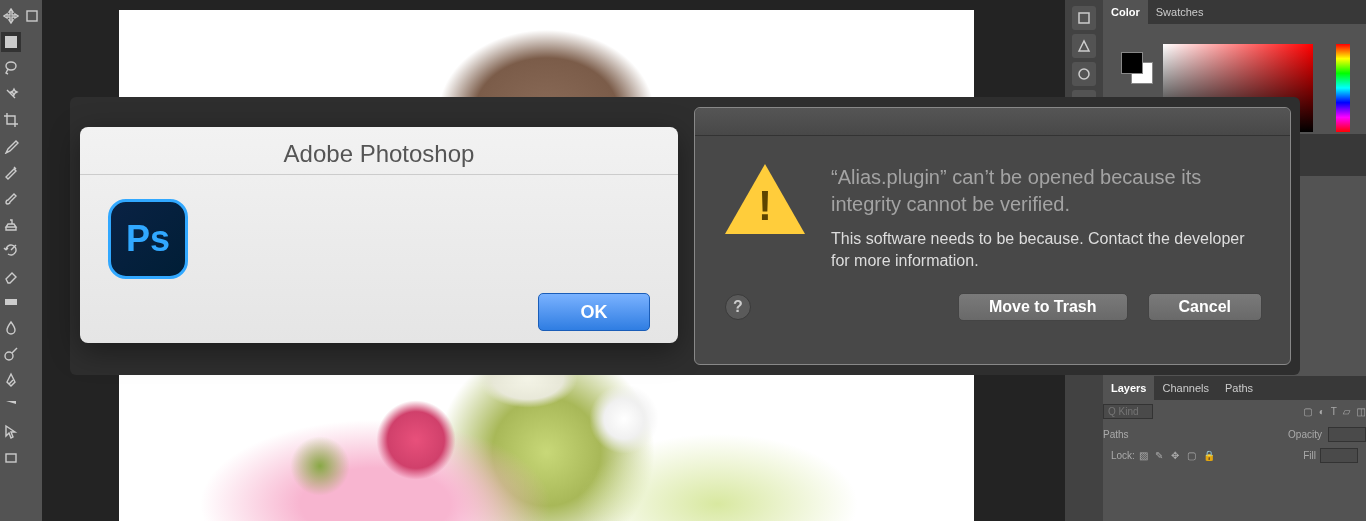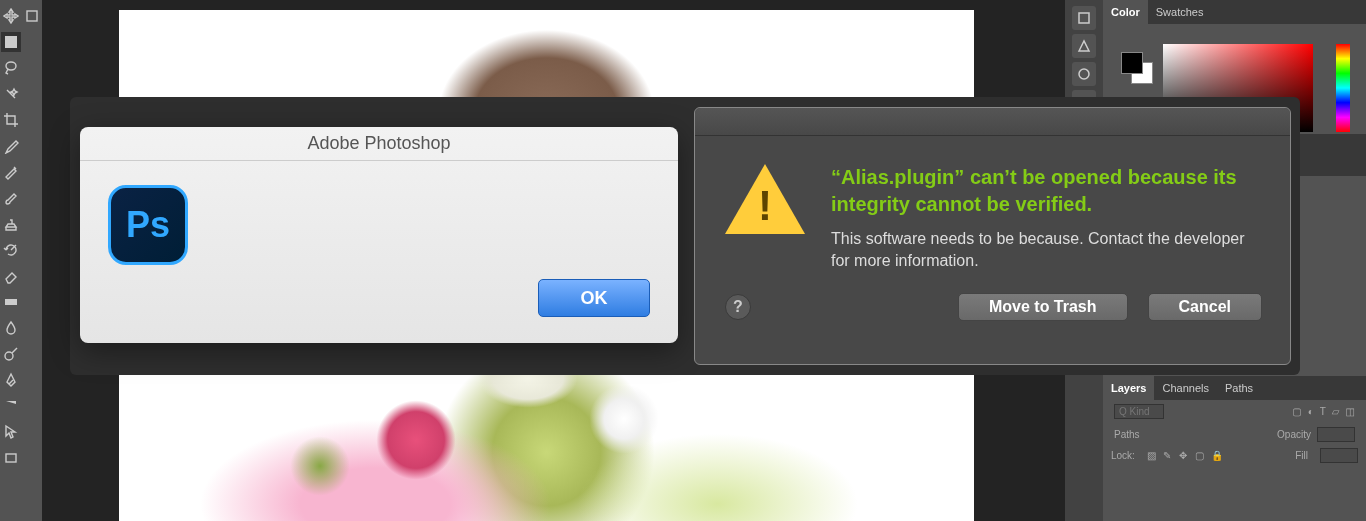--- a/index.html
+++ b/index.html
@@ -45,36 +45,36 @@
     background: linear-gradient(to bottom, #f00, #ff0, #0f0, #0ff, #00f, #f0f, #f00); }
   .swatch-pair { position: absolute; left: 18px; top: 28px; width: 30px; height: 30px; }
   .sw1 { position: absolute; width: 22px; height: 22px; background: #000; border: 1px solid #888; }
   .sw2 { position: absolute; width: 22px; height: 22px; background: #fff; border: 1px solid #888; left: 10px; top: 10px; }
   .param-panel { flex: 0 0 42px; background: #383838; display: flex; align-items: center; justify-content: flex-end; padding: 0 8px; gap: 8px; }
   .adjust-panel { flex: 0 0 200px; background: #535353; position: relative; }
   .adjust-hdr { font-size: 11px; color: #ccc; padding: 6px 10px; }
   .adjust-icons { position: absolute; bottom: 6px; left: 10px; display: flex; gap: 6px; }
   .ai { width: 14px; height: 14px; }
   .layers-panel { flex: 1; background: #535353; }
-  .layer-ctrls { display: flex; align-items: center; padding: 4px 11px; gap: 6px; font-size: 10px; color: #aaa; }
+  .layer-ctrls { display: flex; align-items: center; padding: 4px 0; gap: 6px; font-size: 10px; color: #aaa; }
   .layer-input { background: #4a4a4a; border: 1px solid #333; color: #ccc; font-size: 10px; padding: 1px 4px; width: 50px; }
-  .layer-row2 { display: flex; align-items: center; padding: 2px 8px; gap: 12px; font-size: 10px; color: #aaa; }
+  .layer-row2 { display: flex; align-items: center; padding: 2px 8px; gap: 4px; font-size: 10px; color: #aaa; }
   .lock-icons { display: flex; gap: 4px; }
   .li { width: 12px; height: 12px; }
   .view-icons { position: absolute; right: 12px; top: 180px; display: flex; gap: 6px; }
   .vi { width: 12px; height: 12px; }
   .vi svg { stroke: #ccc; fill: none; }
   
   
   .overlay { position: absolute; left: 70px; top: 97px; width: 1230px; height: 278px; background: #2e2e2e; border-radius: 6px; }
   
   .dlg1 { position: absolute; left: 80px; top: 127px; width: 598px; height: 216px; 
     background: linear-gradient(to bottom, #f2f2f2, #e5e5e5); border-radius: 8px; 
     box-shadow: 0 8px 30px rgba(0,0,0,0.4); }
-  .dlg1-title { text-align: center; font-size: 18px; color: #555; font-weight: 400; padding: 6px 0 6px 0; }
+  .dlg1-title { text-align: center; font-size: 24px; color: #555; font-weight: 400; padding: 13px 0 6px 0; }
   .dlg1-divider { height: 1px; background: #ccc; }
   .dlg1-body { display: flex; padding: 24px 28px 0 28px; gap: 18px; }
   .ps-icon { width: 80px; height: 80px; border-radius: 18px; background: linear-gradient(135deg, #0a2244, #001e36); 
     border: 3px solid #31a8ff; display: flex; align-items: center; justify-content: center; 
     font-size: 36px; font-weight: 700; color: #31a8ff; font-family: sans-serif; }
   .dlg1-msg { flex: 1; font-size: 20px; font-weight: 700; color: #333; line-height: 1.35; }
   .dlg1-btns { display: flex; justify-content: flex-end; padding: 14px 28px; }
   .btn-ok { width: 112px; height: 38px; background: linear-gradient(to bottom, #7ab2ff, #2f7de2); 
     border: 1px solid #1a5db8; border-radius: 5px; color: #fff; font-size: 18px; font-weight: 600; cursor: pointer; }
   
@@ -82,21 +82,21 @@
     background: #484848; border: 1px solid #888; border-radius: 6px; }
   .dlg2-tbar { height: 28px; border-bottom: 1px solid #333; background: linear-gradient(to bottom, #555, #484848); border-radius: 6px 6px 0 0; }
   .dlg2-body { display: flex; padding: 28px 28px 0 30px; gap: 28px; }
   .warn-icon { width: 78px; height: 72px; position: relative; }
   .warn-triangle { width: 0; height: 0; border-left: 40px solid transparent; border-right: 40px solid transparent; 
     border-bottom: 70px solid #ffcd3b; position: absolute; }
   .warn-triangle::before { content: ''; position: absolute; left: -37px; top: 4px; width: 0; height: 0; 
     border-left: 37px solid transparent; border-right: 37px solid transparent; border-bottom: 64px solid #ffcd3b; }
   .warn-mark { position: absolute; left: 33px; top: 18px; font-size: 42px; font-weight: 700; color: #5c4400; }
   .dlg2-text { flex: 1; }
-  .dlg2-head { font-size: 20px; font-weight: 700; color: #84cc16; line-height: 1.35; margin-bottom: 10px; }
+  .dlg2-head { font-size: 20px; font-weight: 400; color: #a3a3a3; line-height: 1.35; margin-bottom: 10px; }
   .dlg2-sub { font-size: 16px; color: #ddd; line-height: 1.4; }
   .dlg2-footer { display: flex; align-items: center; padding: 20px 28px 20px 30px; gap: 20px; }
   .help-btn { width: 26px; height: 26px; border-radius: 50%; background: #5a5a5a; color: #ccc; 
     display: flex; align-items: center; justify-content: center; font-size: 16px; font-weight: 700; cursor: pointer; 
     border: 1px solid #3a3a3a; }
   .dlg2-spacer { flex: 1; }
   .btn-gray { height: 28px; background: linear-gradient(to bottom, #7a7a7a, #696969); 
     border: 1px solid #444; border-radius: 5px; color: #fff; font-size: 16px; font-weight: 700; cursor: pointer; 
     padding: 0 30px; }
 </style>

